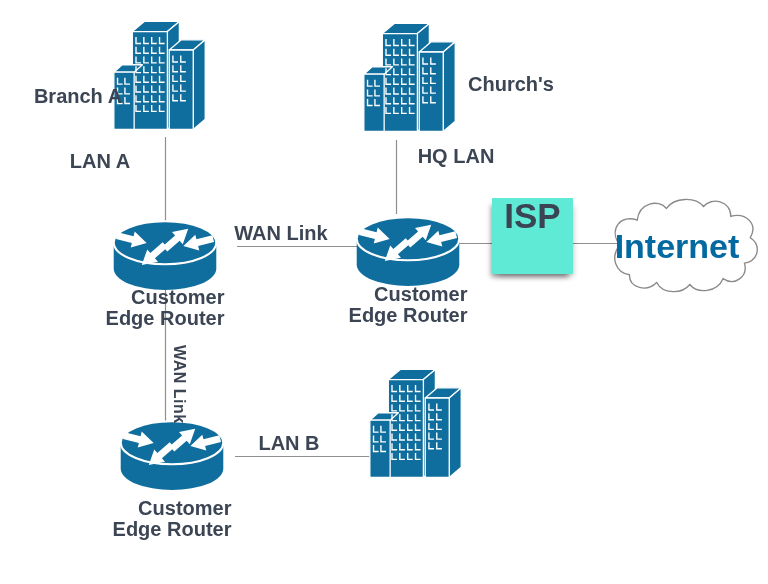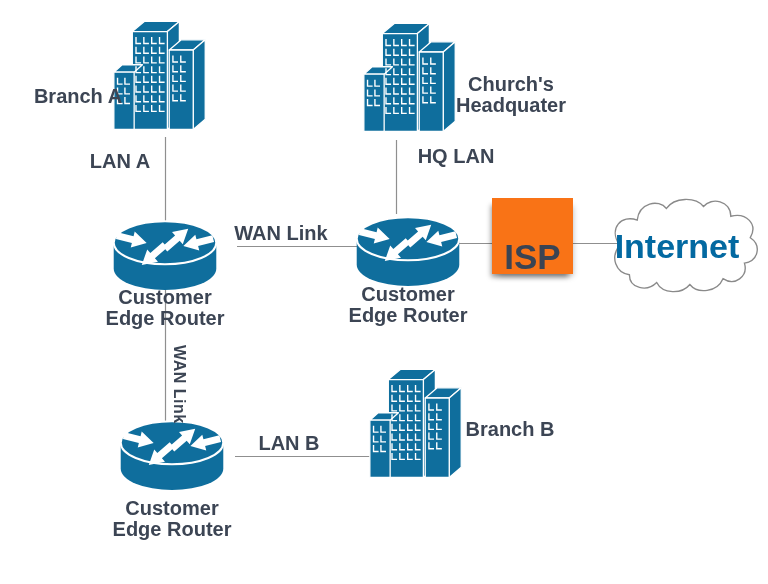--- a/index.html
+++ b/index.html
@@ -16,36 +16,36 @@
     position:absolute;
     color:#3c4554;
     font-weight:bold;
     font-size:20px;
     line-height:21px;
     text-align:center;
     white-space:nowrap;
     transform:translateX(-50%);
     z-index:5;
   }
-  .lbl .ln{display:block;}
+  .lbl .ln{display:block;text-align:right;}
   .vlabel{
     position:absolute;
     left:170px;top:338px;height:92px;
     writing-mode:vertical-rl;
     color:#3c4554;font-weight:bold;font-size:16px;
     letter-spacing:0.5px;
     z-index:5;
     display:flex;align-items:center;justify-content:center;
   }
   #isp-note{
     position:absolute;
     left:492px;top:198px;width:81px;height:76px;
-    background:#f97316;
+    background:#5eead4;
     box-shadow:-3px 5px 5px -2px rgba(0,0,0,.40), 3px 5px 6px -3px rgba(0,0,0,.28);
-    display:flex;align-items:flex-end;justify-content:center;
+    display:flex;align-items:flex-start;justify-content:center;
     z-index:3;
   }
   #isp-note .note-text{
     color:#3a4453;font-weight:bold;font-size:35px;line-height:1;
   }
   #cloud-wrap{
     position:absolute;left:606px;top:194px;width:156px;height:104px;z-index:2;
   }
   #cloud-wrap .cloud-text{
     position:absolute;left:0;top:0;width:100%;height:100%;
@@ -163,43 +163,41 @@
   </div>
 
   <div id="cloud-wrap">
     <svg width="156" height="104">
         <use href="#sym-cloud"></use>
       </svg>
     <div class="cloud-text">Internet</div>
   </div>
 
   <div class="lbl" style="left:78px;top:86px">Branch A</div>
-  <div class="lbl" style="left:120px;top:151px">LAN A</div>
+  <div class="lbl" style="left:100px;top:151px">LAN A</div>
   <div class="lbl" style="left:281px;top:223px">WAN Link</div>
 
   <div class="lbl" style="left:165px;top:287px">
     <span class="ln">Customer</span>
     <span class="ln">Edge Router</span>
   </div>
 
   <div class="lbl" style="left:408px;top:284px">
     <span class="ln">Customer</span>
     <span class="ln">Edge Router</span>
   </div>
 
   <div class="lbl" style="left:511px;top:74px">
     <span class="ln">Church's</span>
-    <span class="ln">Headquater</span>
   </div>
 
   <div class="lbl" style="left:456px;top:146px">HQ LAN</div>
 
   <div class="vlabel">WAN Link</div>
 
   <div class="lbl" style="left:172px;top:498px">
     <span class="ln">Customer</span>
     <span class="ln">Edge Router</span>
   </div>
 
   <div class="lbl" style="left:289px;top:433px">LAN B</div>
-  <div class="lbl" style="left:510px;top:419px">Branch B</div>
 
 </div>
 
 </body></html>

